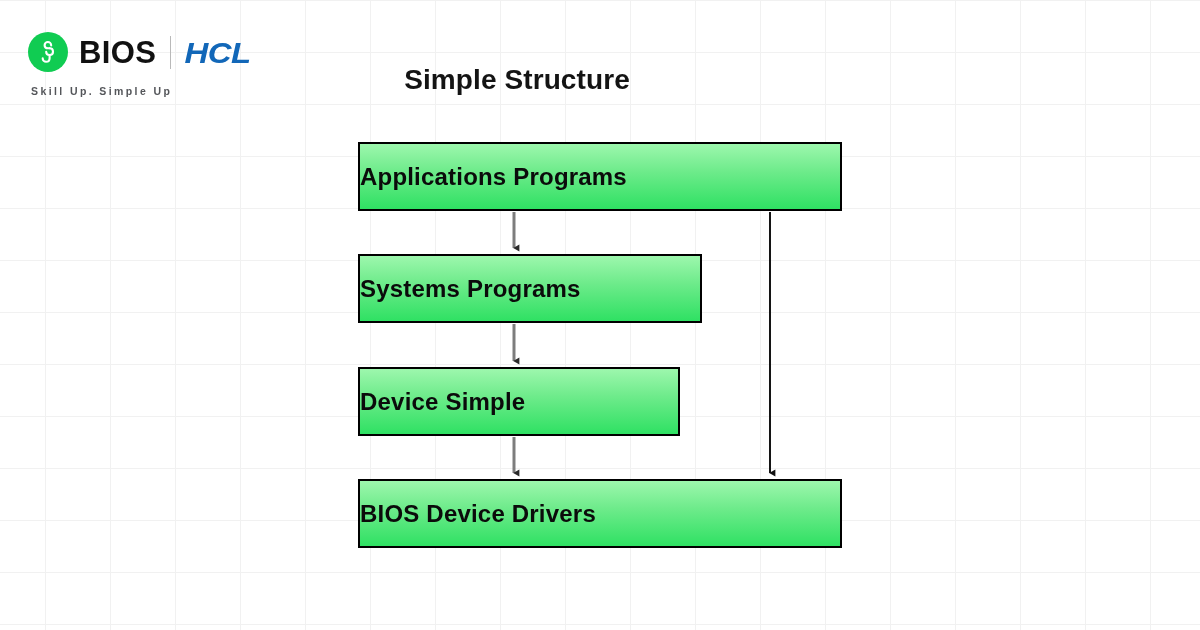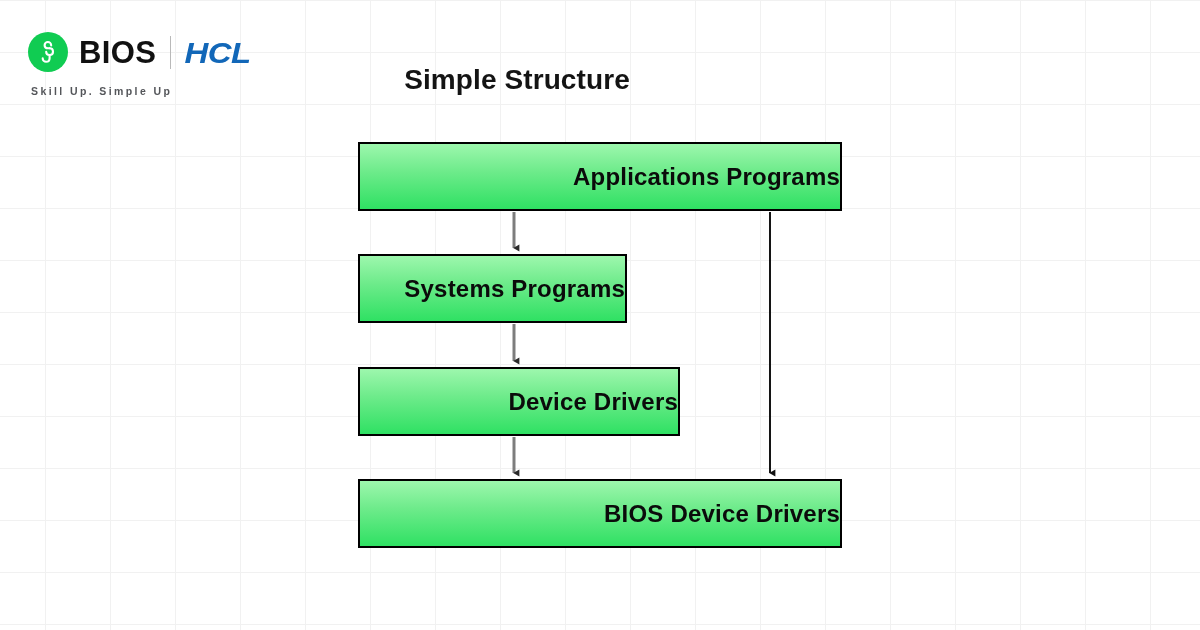--- a/index.html
+++ b/index.html
@@ -105,33 +105,33 @@
     width: 1200px;
     height: 630px;
   }
 
   .node-box {
     position: absolute;
     border: 2px solid #000000;
     background: linear-gradient(to bottom, #9df7ad 0%, #6eeb8b 42%, #2fe163 100%);
     display: flex;
     align-items: center;
-    justify-content: flex-end;
+    justify-content: flex-start;
     box-sizing: border-box;
   }
   .node-label {
     font-size: 24px;
     font-weight: 700;
     color: #0b0b0b;
     letter-spacing: 0.2px;
     white-space: nowrap;
   }
 
   #node-applications { left: 358px; top: 142px; width: 484px; height: 69px; }
-  #node-systems      { left: 358px; top: 254px; width: 269px; height: 69px; }
+  #node-systems      { left: 358px; top: 254px; width: 344px; height: 69px; }
   #node-device       { left: 358px; top: 367px; width: 322px; height: 69px; }
   #node-bios         { left: 358px; top: 479px; width: 484px; height: 69px; }
 
   
   #connectors {
     position: absolute;
     left: 0; top: 0;
     width: 1200px;
     height: 630px;
     pointer-events: none;
@@ -188,21 +188,21 @@
 
     <div id="node-applications" class="node-box">
       <span class="node-label">Applications Programs</span>
     </div>
 
     <div id="node-systems" class="node-box">
       <span class="node-label">Systems Programs</span>
     </div>
 
     <div id="node-device" class="node-box">
-      <span class="node-label">Device Drivers</span>
+      <span class="node-label">Device Simple</span>
     </div>
 
     <div id="node-bios" class="node-box">
       <span class="node-label">BIOS Device Drivers</span>
     </div>
 
   </div>
 </div>
 
 </body></html>

